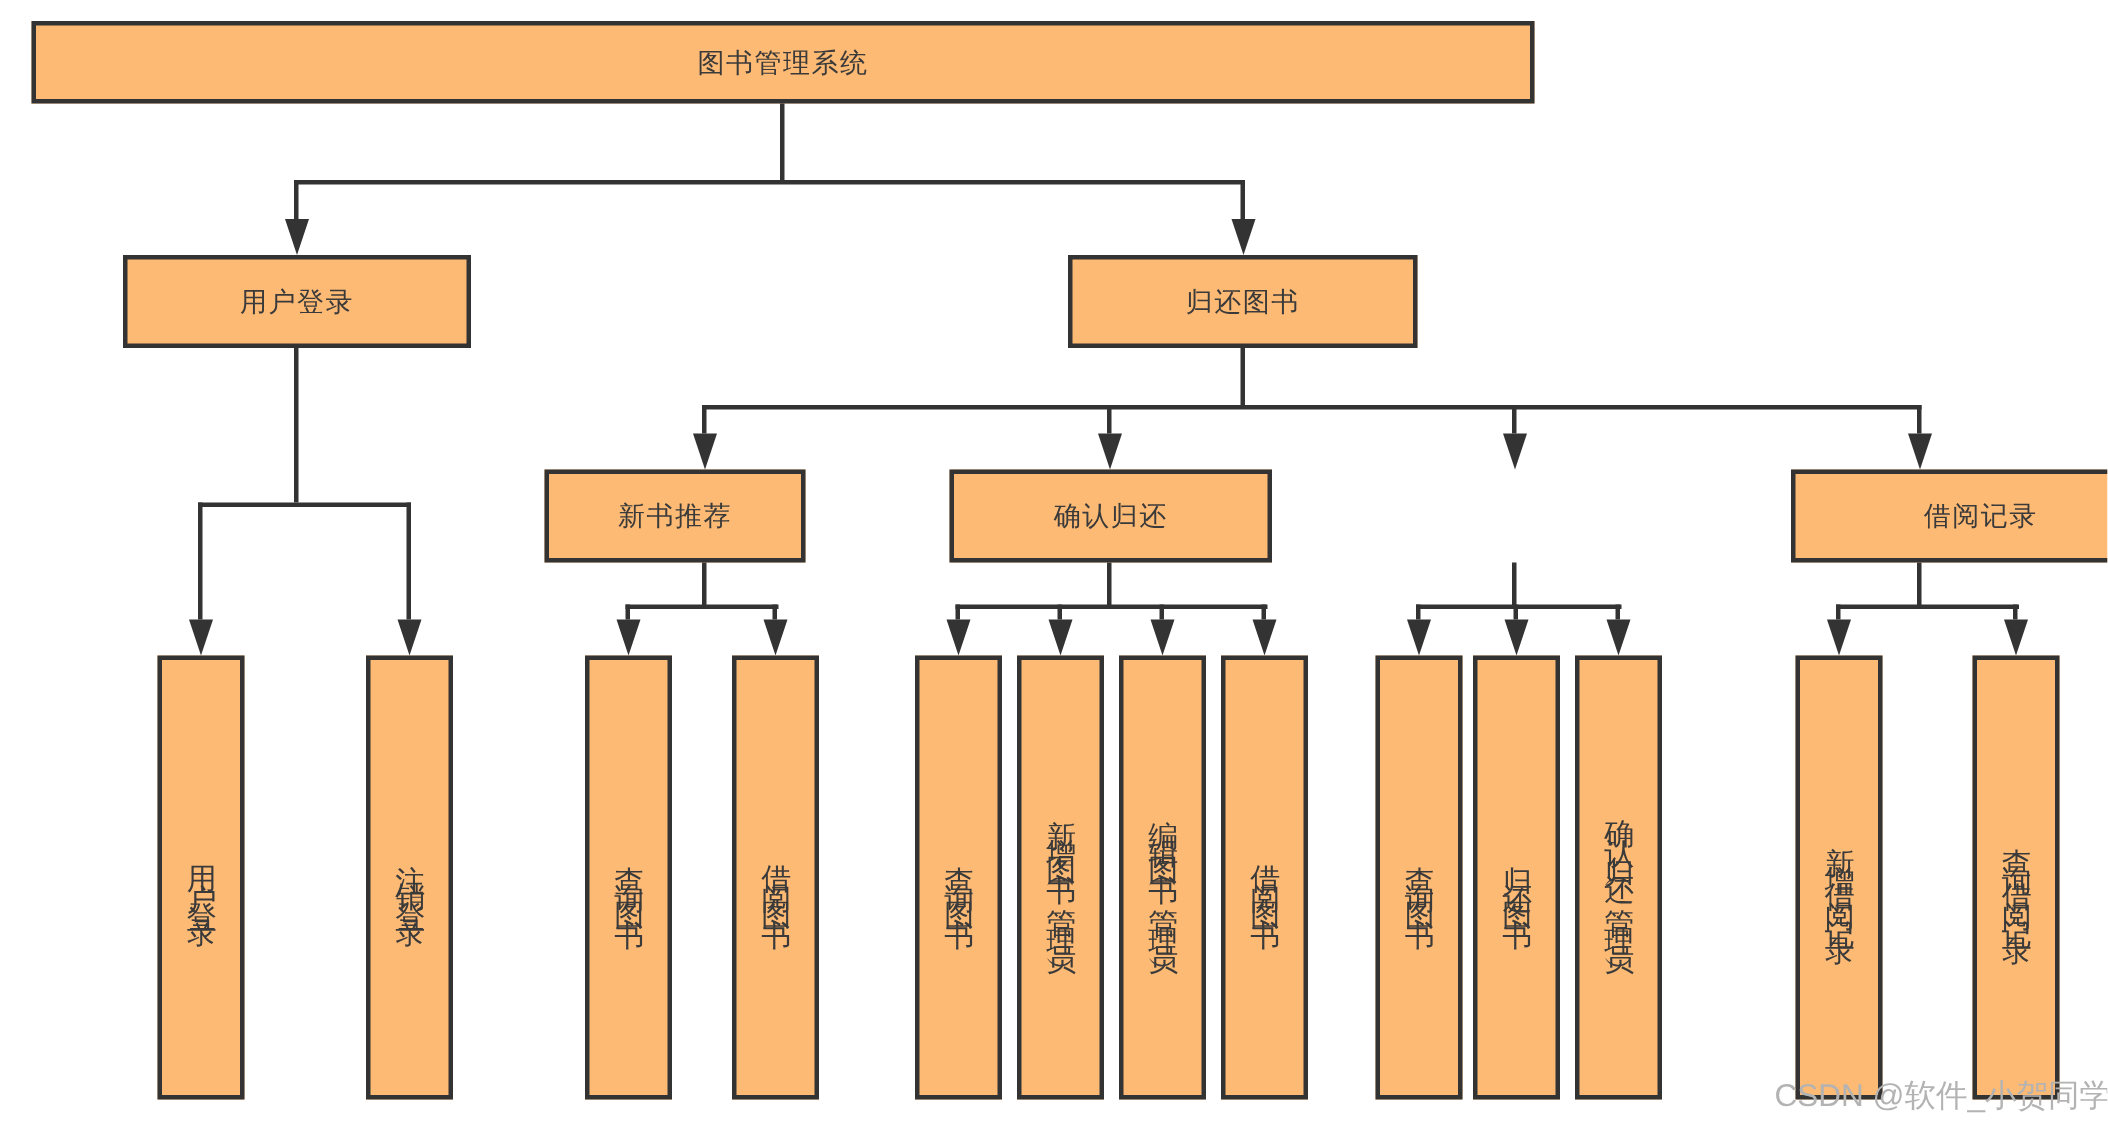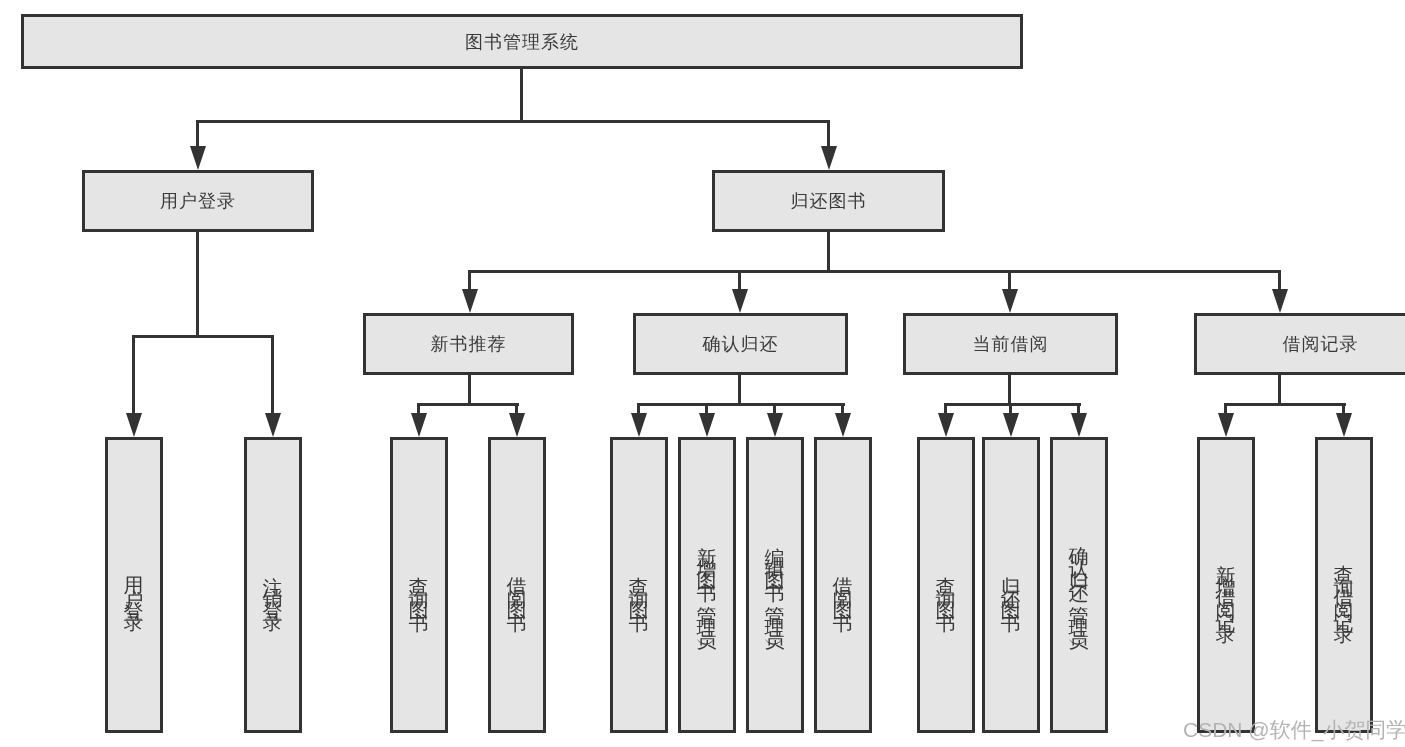--- a/index.html
+++ b/index.html
@@ -12,21 +12,21 @@
   #canvas{
     position:relative;
     width:1405px;height:747px;
     background:var(--bg);
     font-family:"Liberation Sans","DejaVu Sans",sans-serif;
     overflow:hidden;
   }
   .box{
     position:absolute;
     box-sizing:border-box;
-    background:#e5e5e5;
+    background:#fdba74;
     border:3px solid var(--line);
     display:flex;align-items:center;justify-content:center;
     color:var(--text);
     font-size:18px;
     letter-spacing:1px;
   }
   .leaf{top:437px;width:58px;height:296px;}
   .vtext{
     writing-mode:vertical-lr;
     text-orientation:mixed;
@@ -79,23 +79,22 @@
   <div class="hl" style="left:468px;top:270px;width:813px;"></div>
   <div class="vl" style="left:468px;top:270px;height:19px;"></div>
   <div class="ah" style="left:462px;top:289px;"></div>
   <div class="vl" style="left:738px;top:270px;height:19px;"></div>
   <div class="ah" style="left:732px;top:289px;"></div>
   <div class="vl" style="left:1008px;top:270px;height:19px;"></div>
   <div class="ah" style="left:1002px;top:289px;"></div>
   <div class="vl" style="left:1278px;top:270px;height:19px;"></div>
   <div class="ah" style="left:1272px;top:289px;"></div>
 
-  <div class="box" style="left:363px;top:313px;width:211px;height:62px;">新书推荐</div>
+  <div class="box" style="left:363px;top:313px;width:174px;height:62px;">新书推荐</div>
   <div class="box" style="left:633px;top:313px;width:215px;height:62px;">确认归还</div>
-  <div class="box" style="left:903px;top:313px;width:215px;height:62px;">当前借阅</div>
   <div class="box" style="left:1194px;top:313px;width:253px;height:62px;">借阅记录</div>
 
   <div class="vl" style="left:468px;top:375px;height:30px;"></div>
   <div class="hl" style="left:417px;top:403px;width:102px;"></div>
   <div class="vl" style="left:417px;top:403px;height:10px;"></div>
   <div class="ah" style="left:411px;top:413px;"></div>
   <div class="vl" style="left:515px;top:403px;height:10px;"></div>
   <div class="ah" style="left:509px;top:413px;"></div>
 
   <div class="vl" style="left:738px;top:375px;height:30px;"></div>

